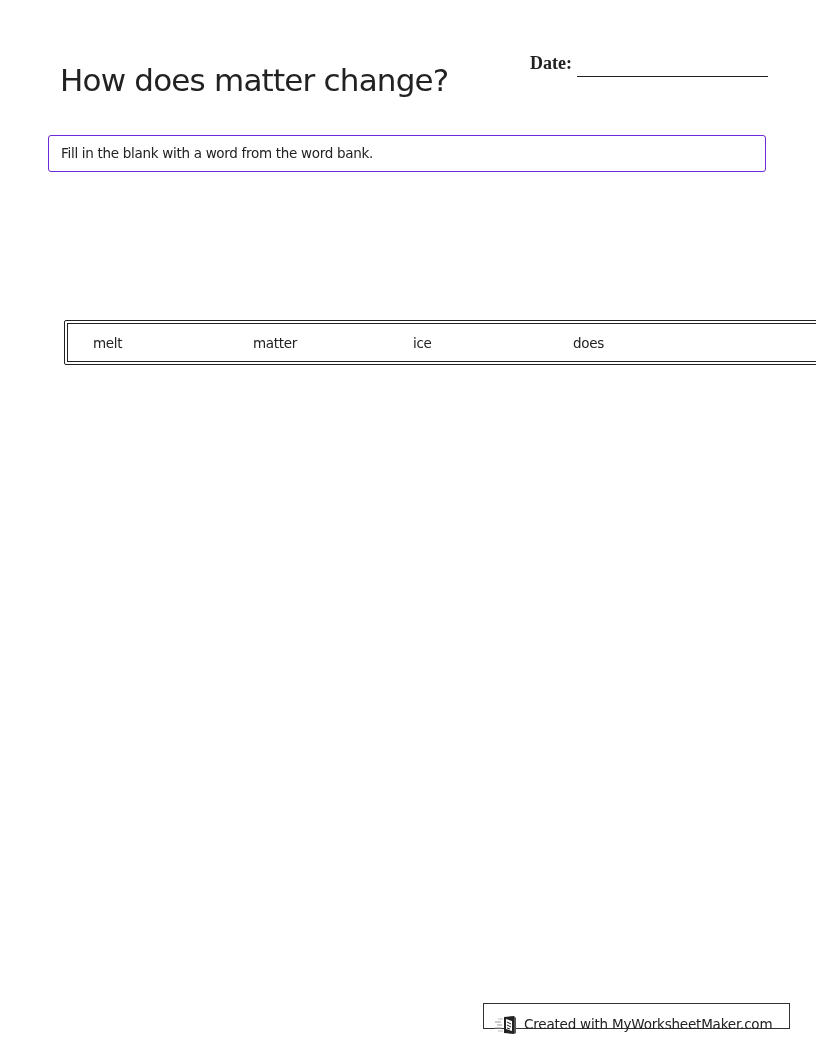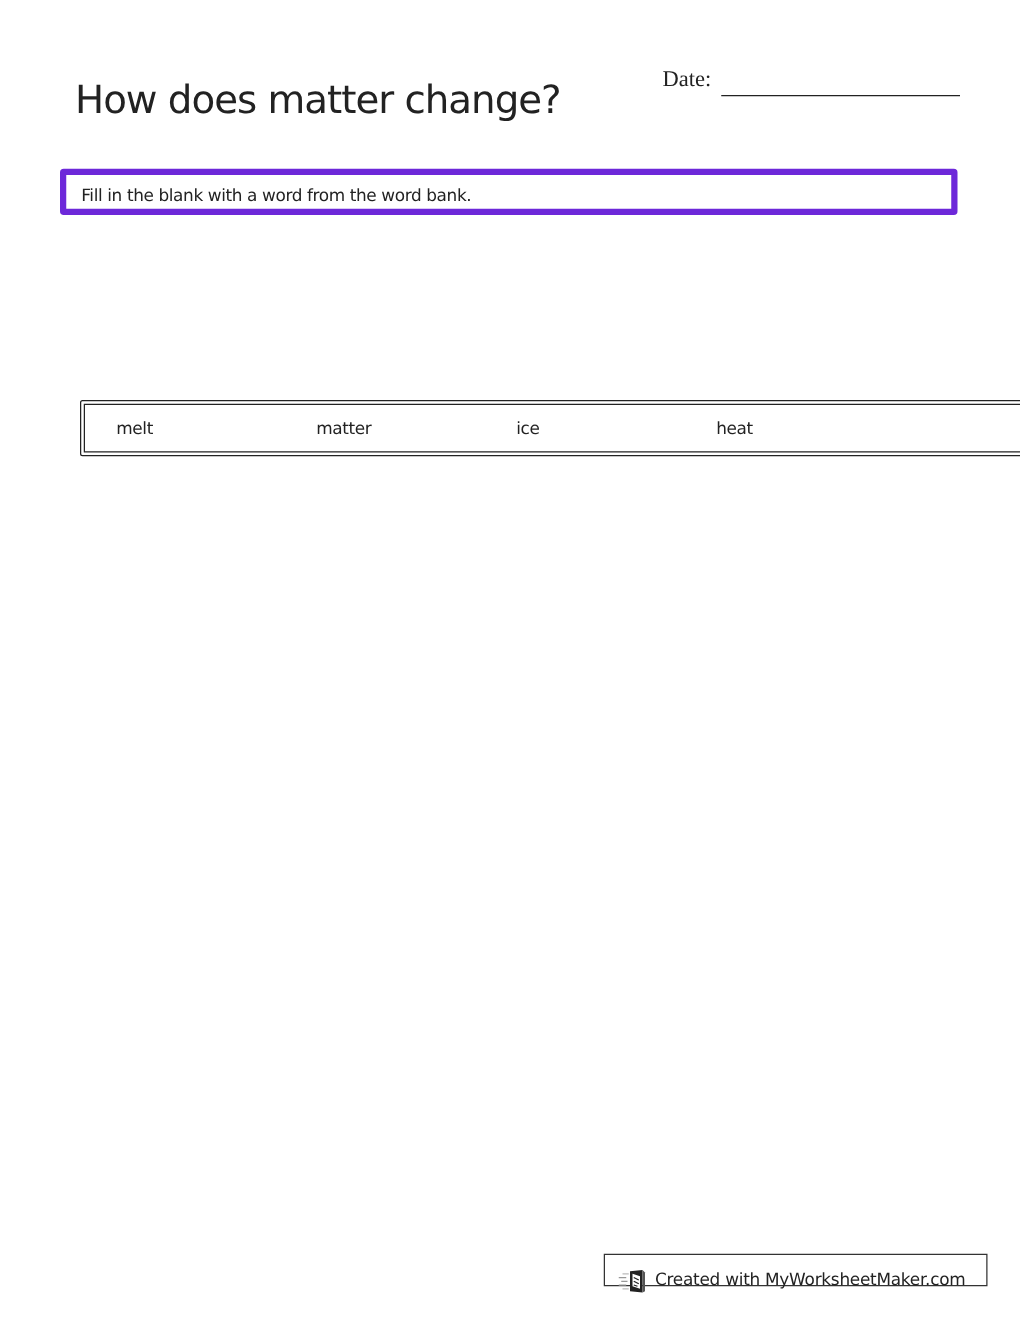--- a/index.html
+++ b/index.html
@@ -5,26 +5,26 @@
   html, body { margin: 0; padding: 0; background: #ffffff; }
   body { width: 816px; height: 1056px; position: relative; overflow: hidden; color: #222; }
   .title {
     position: absolute; left: 48px; top: 48px;
     font-family: "DejaVu Sans", sans-serif; font-size: 31px; font-weight: normal;
     color: #222; letter-spacing: -0.8px; margin: 12px; line-height: 40px;
   }
   .date-wrap { position: absolute; left: 530px; top: 53px; width: 240px; height: 26px; }
   .date-label {
     position: absolute; left: 0; top: 0;
-    font-family: "Liberation Serif", serif; font-size: 18px; color: #222;
+    font-family: "Liberation Serif", serif; font-size: 18px; color: #222; font-weight: bold;
   }
   .date-line { position: absolute; left: 47px; top: 23px; width: 191px; height: 0; border-top: 1px solid #222; }
   .instructions {
     position: absolute; left: 48px; top: 135px; width: 718px; height: 37px;
-    border: 5px solid #6d28d9; border-radius: 3px; box-sizing: border-box;
+    border: 1px solid #6d28d9; border-radius: 3px; box-sizing: border-box;
   }
   .instructions span {
     position: absolute; left: 12px; top: 9px;
     font-family: "DejaVu Sans", sans-serif; font-size: 13.5px; color: #222; letter-spacing: -0.3px;
   }
   .word-bank {
     position: absolute; left: 64px; top: 320px; width: 780px; height: 45px;
     border: 4px double #222; box-sizing: border-box; border-radius: 2px; padding-left: 12px;
   }
   .word {
@@ -52,21 +52,21 @@
 </div>
 
 <div class="instructions">
   <span>Fill in the blank with a word from the word bank.</span>
 </div>
 
 <div class="word-bank">
   <span class="word" style="left:25px">melt</span>
   <span class="word" style="left:185px">matter</span>
   <span class="word" style="left:345px">ice</span>
-  <span class="word" style="left:505px">heat</span>
+  <span class="word" style="left:505px">does</span>
 </div>
 
 <div class="footer">
   <span class="logo">
     <svg width="26" height="20" viewBox="0 0 26 20">
       <line x1="1" y1="7" x2="7" y2="7" stroke="#999" stroke-width="1"></line>
       <line x1="3" y1="10" x2="8" y2="10" stroke="#999" stroke-width="1"></line>
       <line x1="1" y1="13" x2="7" y2="13" stroke="#999" stroke-width="1"></line>
       <line x1="4" y1="4" x2="9" y2="4" stroke="#bbb" stroke-width="1"></line>
       <line x1="4" y1="16" x2="9" y2="16" stroke="#bbb" stroke-width="1"></line>

